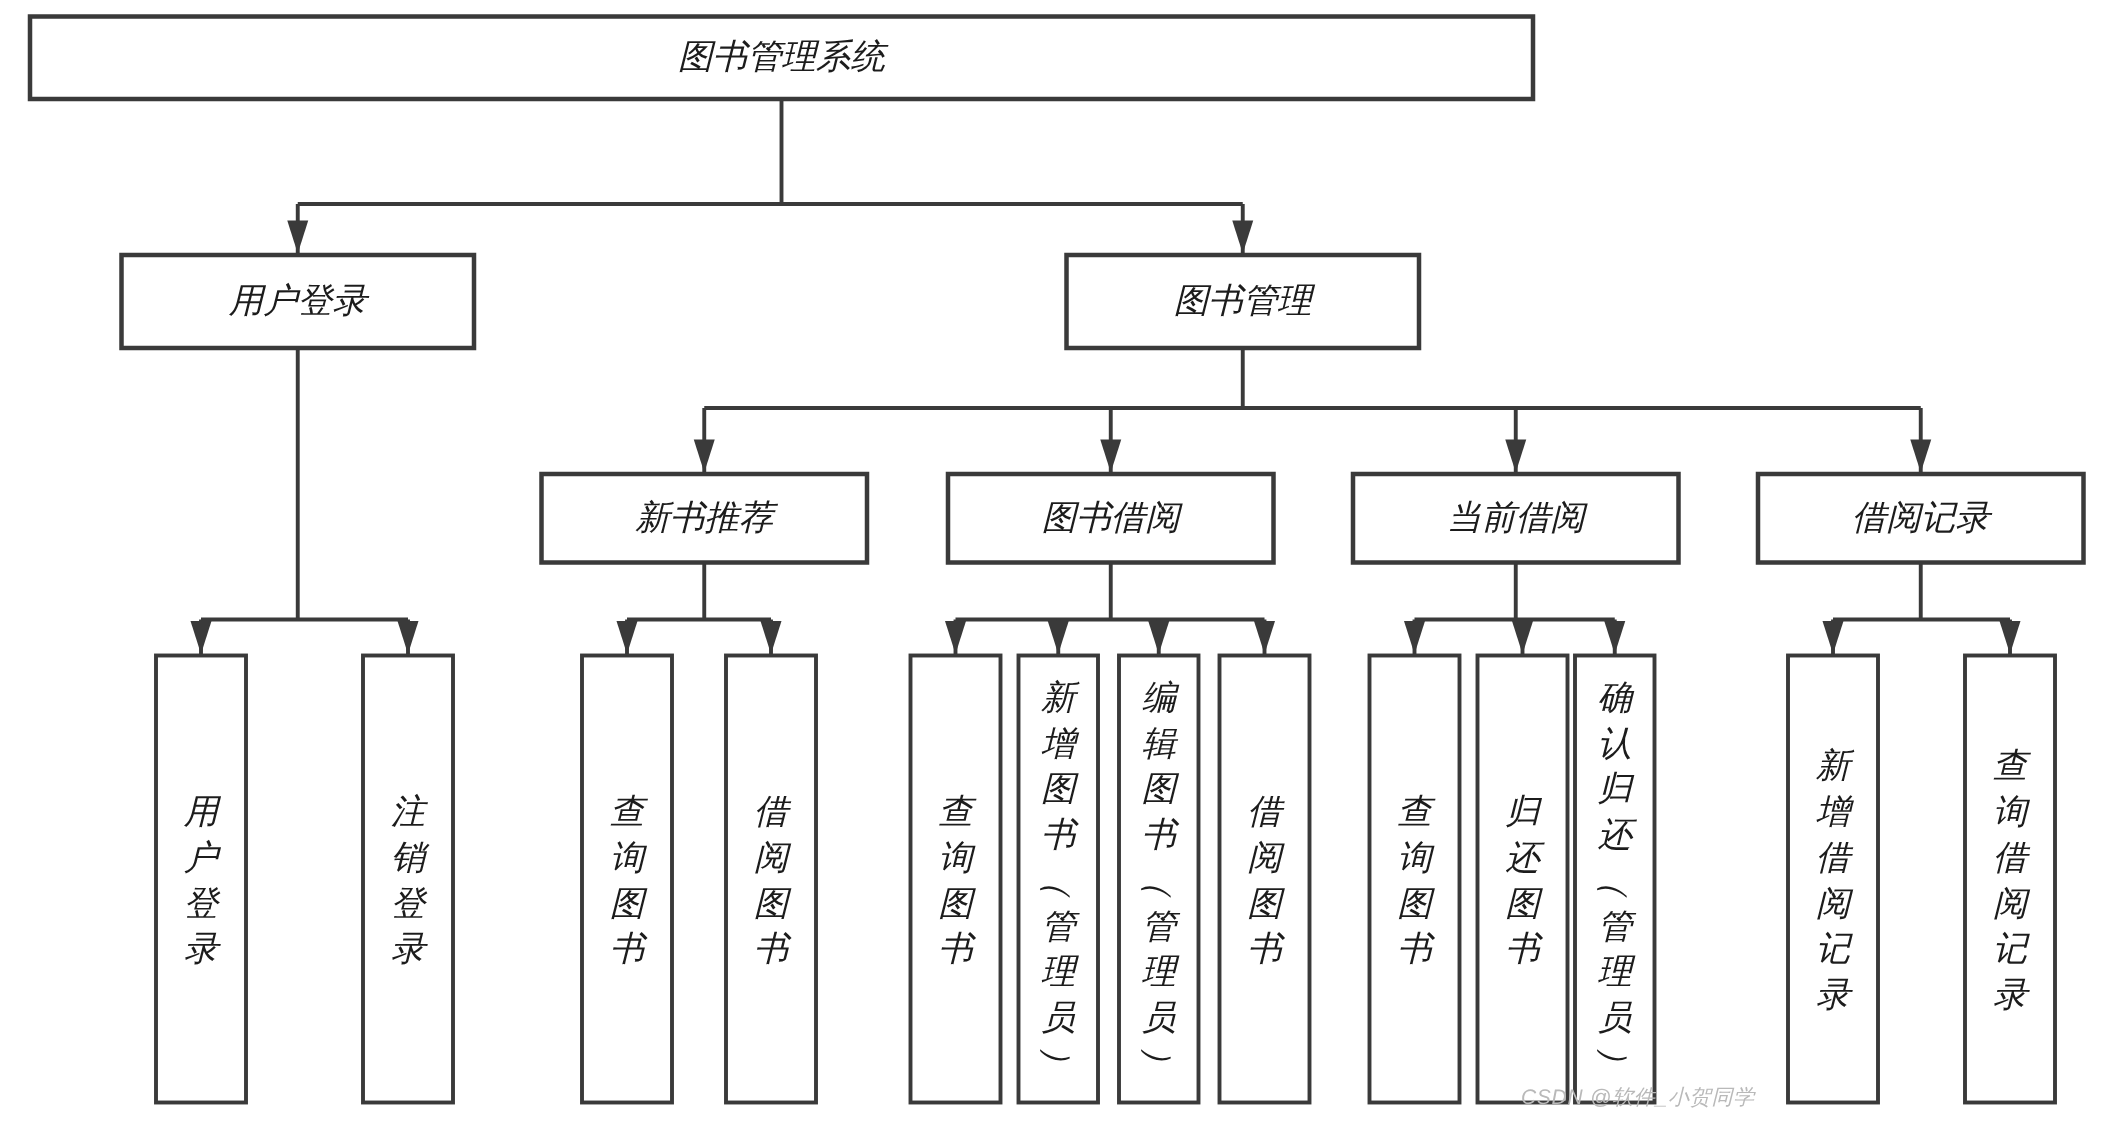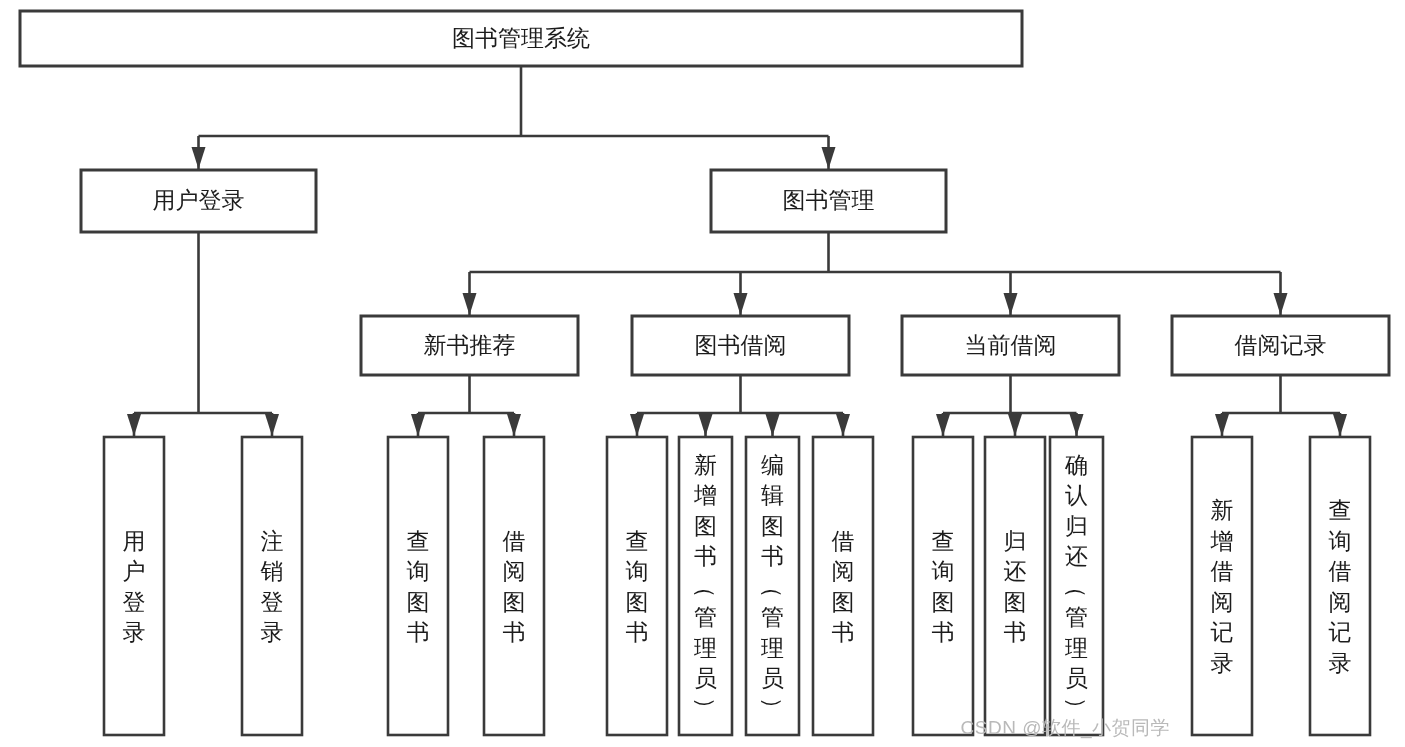--- a/index.html
+++ b/index.html
@@ -11,20 +11,21 @@
     width: 1405px;
     height: 747px;
     font-family: "Liberation Sans", "DejaVu Sans", sans-serif;
     overflow: hidden;
     position: relative;
   }
   #diagram-root {
     position: relative;
     width: 1184px;
     height: 747px;
+    font-style: italic;
   }
   svg.flowchart {
     display: block;
     width: 1405px;
     height: 747px;
   }
   .node-rect {
     fill: #ffffff;
     stroke: #3a3a3a;
     stroke-width: 3;
@@ -55,21 +56,21 @@
     font-family: "Liberation Sans", "DejaVu Sans", sans-serif;
     font-size: 23px;
     fill: #1c1c1c;
     text-anchor: middle;
   }
   .watermark {
     position: absolute;
     right: 14px;
     bottom: 6px;
     font-family: "Liberation Sans", "DejaVu Sans", sans-serif;
-    font-size: 19px;
+    font-size: 14px;
     color: #b9b9b9;
     letter-spacing: 0.5px;
     white-space: nowrap;
     user-select: none;
   }
 </style>
 </head>
 <body>
 
 <div id="diagram-root">

